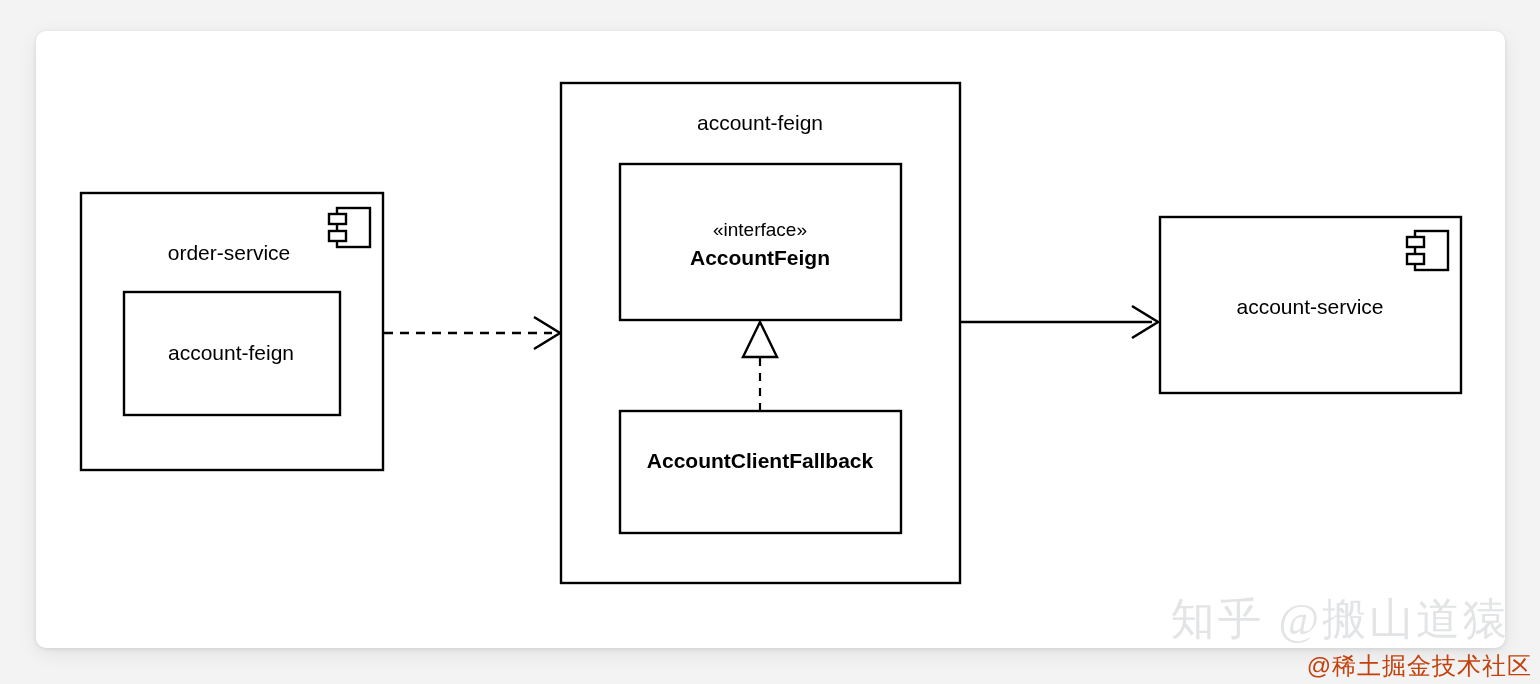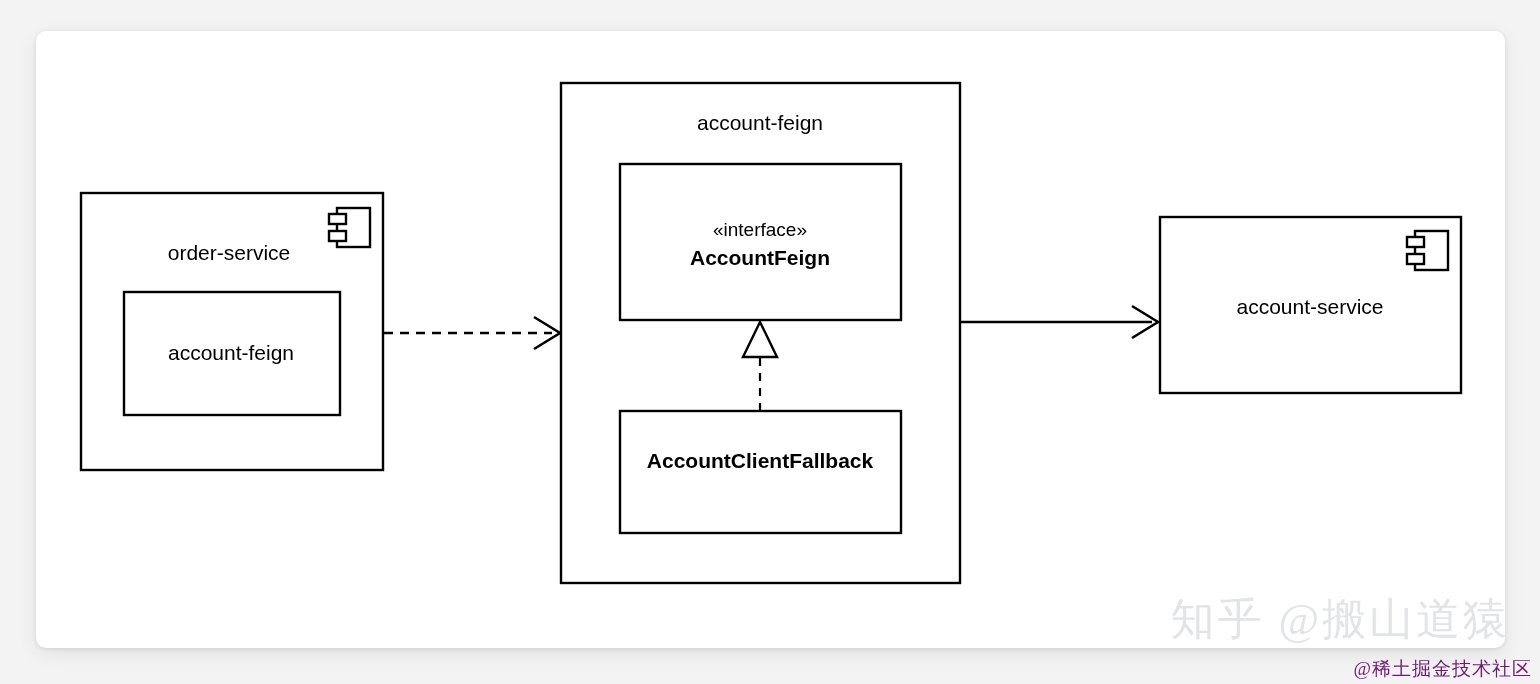--- a/index.html
+++ b/index.html
@@ -128,24 +128,24 @@
     color: #e2e4e6;
     white-space: nowrap;
     user-select: none;
     line-height: 1;
     text-align: right;
   }
   .wm-sub {
     position: absolute;
     right: 8px;
     bottom: 6px;
-    font-family: Liberation Serif, serif;
-    font-size: 19px;
+    font-family: Liberation Sans, sans-serif;
+    font-size: 24px;
     letter-spacing: 1px;
-    color: #701a75;
+    color: #c2410c;
     white-space: nowrap;
     user-select: none;
     line-height: 1;
   }
 </style>
 </head>
 <body>
 
 <div id="root">
 

